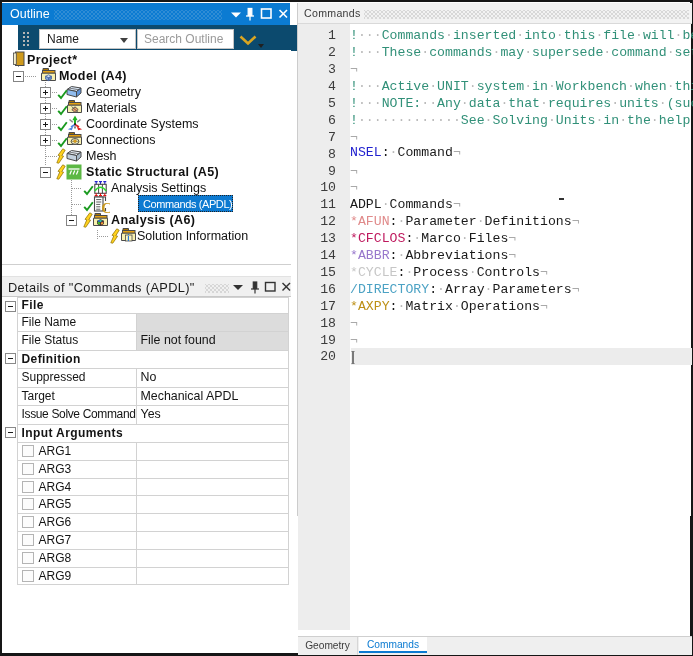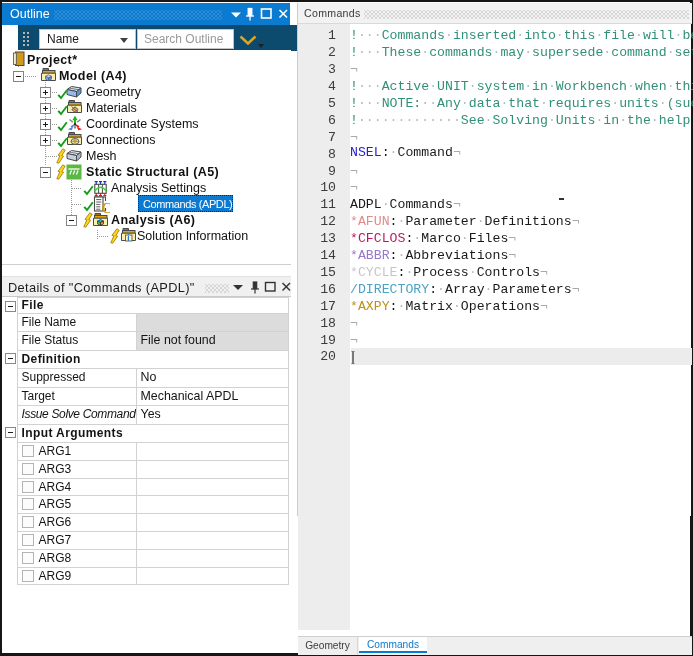--- a/index.html
+++ b/index.html
@@ -44,21 +44,21 @@
 #dtitle .cap { position:absolute; left:6px; top:0; letter-spacing:0.35px; }
 #dtitle .dots { position:absolute; left:203px; top:7px; width:24px; height:9px;
   background-image:radial-gradient(circle, #ababab 0.55px, transparent 0.8px), radial-gradient(circle, #ababab 0.55px, transparent 0.8px);
   background-size:4px 4px; background-position:0 0, 2px 2px; }
 #dtable { left:0; top:295px; width:288px; font-size:12px; color:#141414; }
 #dtable table { border-collapse:collapse; width:286px; margin-left:1px; table-layout:fixed; }
 #dtable td { border:1px solid #d2d2d2; padding:0 0 0 4px; height:17.5px; line-height:17.5px; overflow:hidden; white-space:nowrap; }
 #dtable tr.grp1 td { height:14.5px; line-height:14.5px; }
 #dtable tr.arg td { height:16.8px; line-height:16.8px; }
 #dtable td.val2 { font-size:12.4px; }
-#dtable td.isc { letter-spacing:-0.35px;font-style:italic; }
+#dtable td.isc { letter-spacing:-0.35px; }
 #dtable td.gut { width:14px; border:none; border-right:1px solid #d2d2d2; padding:0; position:relative; }
 #dtable tr.grp td.lbl { font-weight:bold; border-right:none; }
 #dtable tr.grp td.val { border-left:none; }
 #dtable td.lbl { width:119px; }
 #dtable td.ro { background:#dcdcdc;margin-left:40px; }
 .minus2 { position:absolute; left:2px; top:3px; width:11px; height:11px; border:1px solid #898989; background:#fff; }
 .minus2:before { content:""; position:absolute; left:2px; top:4px; width:5px; height:1px; background:#1a1a1a; }
 .cb { display:inline-block; width:12px; height:12px; border:1px solid #b4b4b4; background:#fcfcfc; vertical-align:-2px; margin-right:5px; }
 
 

